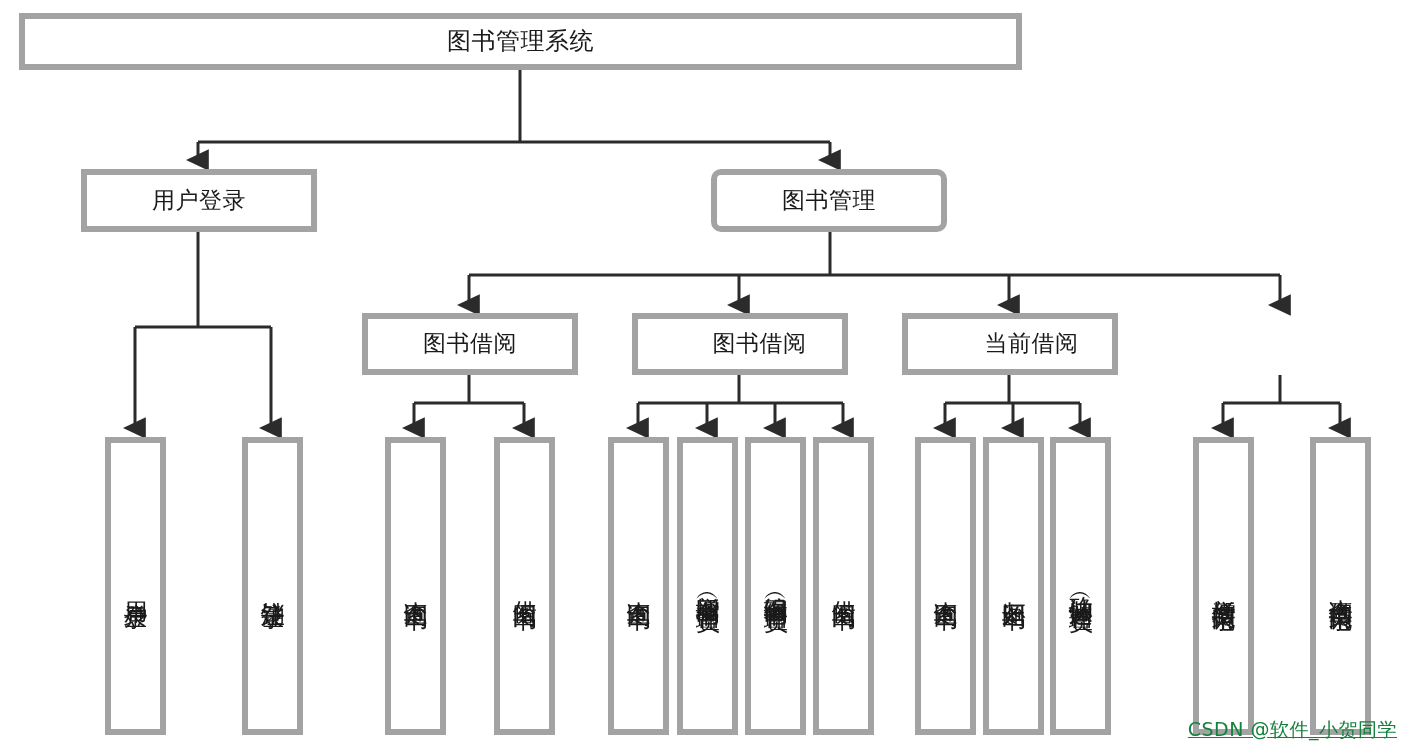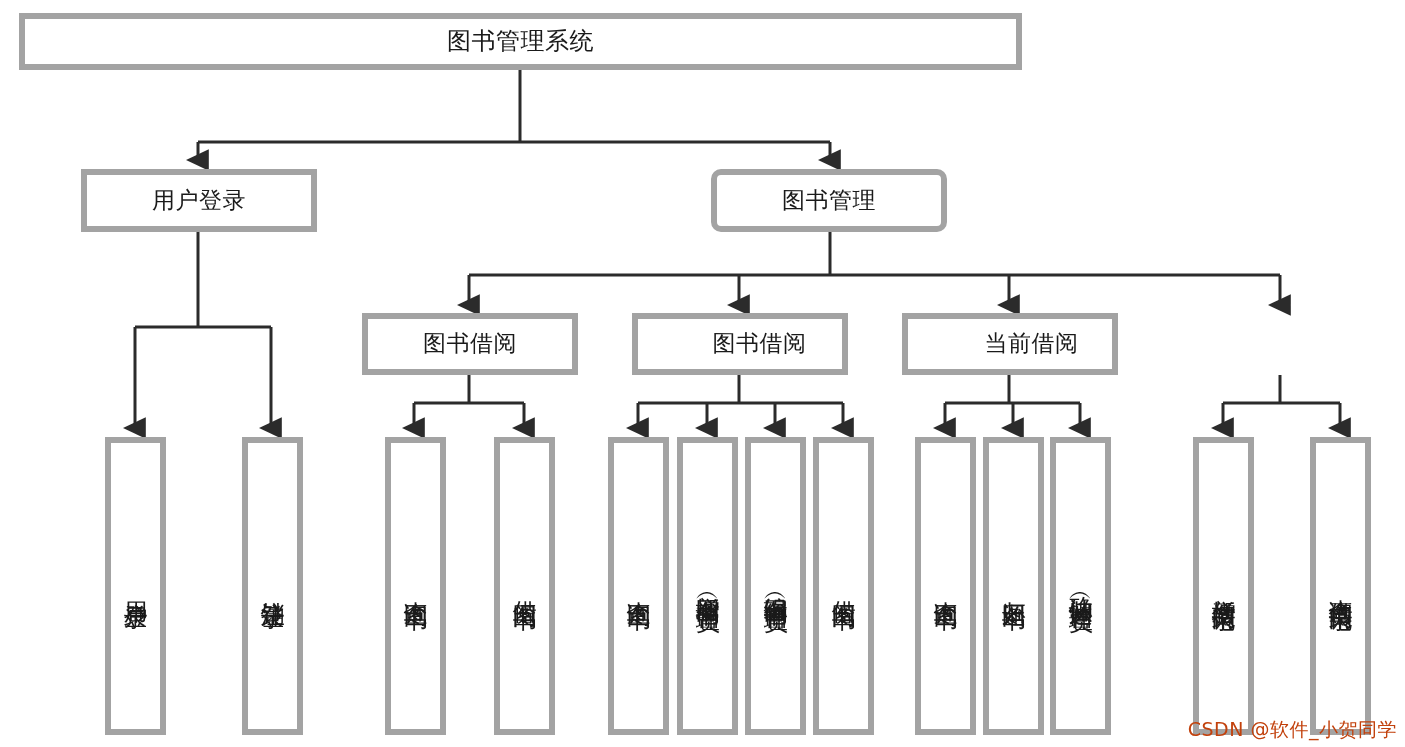--- a/index.html
+++ b/index.html
@@ -61,23 +61,24 @@
     font-size: 24px;
     line-height: 1.02;
     letter-spacing: 2px;
     max-height: 100%;
   }
   .watermark {
     position: absolute;
     right: 8px;
     bottom: 4px;
     font-size: 19px;
-    color: #c2410c;
+    color: #15803d;
     white-space: nowrap;
     letter-spacing: 0.5px;
+    text-decoration: underline;
   }
 </style>
 </head>
 <body>
 
 <div id="diagram-canvas">
 
   <svg id="connectors" viewBox="0 0 1405 747" xmlns="http://www.w3.org/2000/svg">
     <defs>
       <marker id="arrowhead" markerWidth="9" markerHeight="9" refX="4.2" refY="4.2" orient="auto" markerUnits="strokeWidth">

